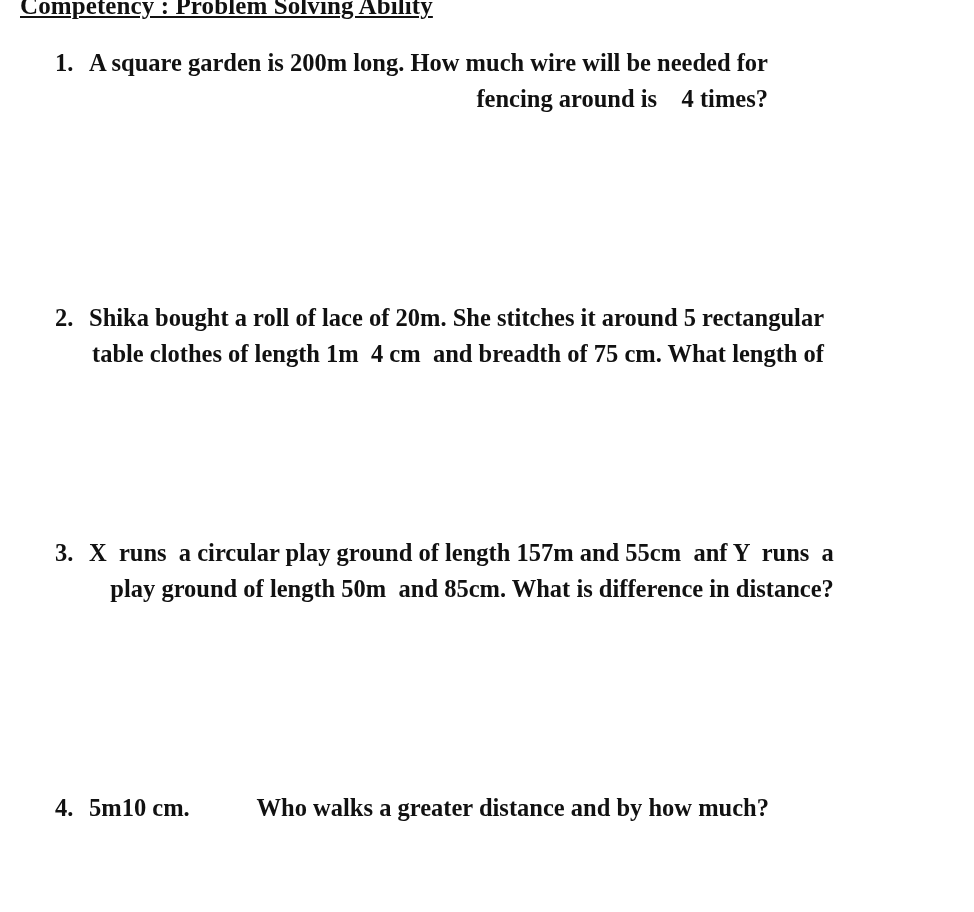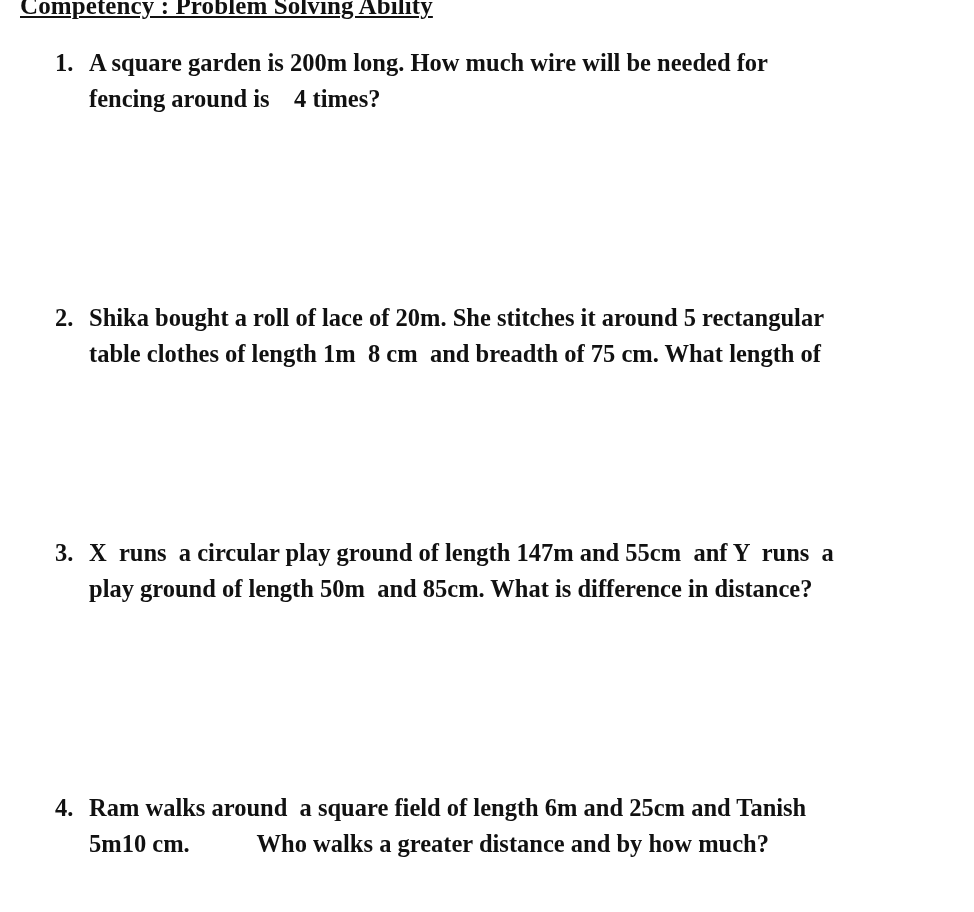--- a/index.html
+++ b/index.html
@@ -37,20 +37,21 @@
     .q-num {
       position: absolute;
       left: 0;
       top: 0;
       width: 34px;
     }
     .q-lines {
       position: absolute;
       left: 34px;
       top: 0;
+      text-align: right;
     }
     .q-line {
       display: block;
       white-space: pre;
     }
     #q1 { top: 45px; }
     #q2 { top: 300px; }
     #q3 { top: 535px; }
     #q4 { top: 790px; }
   </style>
@@ -64,31 +65,30 @@
   <div class="q-lines">
     <span class="q-line">A square garden is 200m long. How much wire will be needed for</span>
     <span class="q-line">fencing around is    4 times?</span>
   </div>
 </div>
 
 <div class="question" id="q2">
   <span class="q-num">2.</span>
   <div class="q-lines">
     <span class="q-line">Shika bought a roll of lace of 20m. She stitches it around 5 rectangular</span>
-    <span class="q-line">table clothes of length 1m  8 cm  and breadth of 75 cm. What length of</span>
+    <span class="q-line">table clothes of length 1m  4 cm  and breadth of 75 cm. What length of</span>
   </div>
 </div>
 
 <div class="question" id="q3">
   <span class="q-num">3.</span>
   <div class="q-lines">
-    <span class="q-line">X  runs  a circular play ground of length 147m and 55cm  anf Y  runs  a</span>
+    <span class="q-line">X  runs  a circular play ground of length 157m and 55cm  anf Y  runs  a</span>
     <span class="q-line">play ground of length 50m  and 85cm. What is difference in distance?</span>
   </div>
 </div>
 
 <div class="question" id="q4">
   <span class="q-num">4.</span>
   <div class="q-lines">
-    <span class="q-line">Ram walks around  a square field of length 6m and 25cm and Tanish</span>
     <span class="q-line">5m10 cm.           Who walks a greater distance and by how much?</span>
   </div>
 </div>
 
 </body></html>

